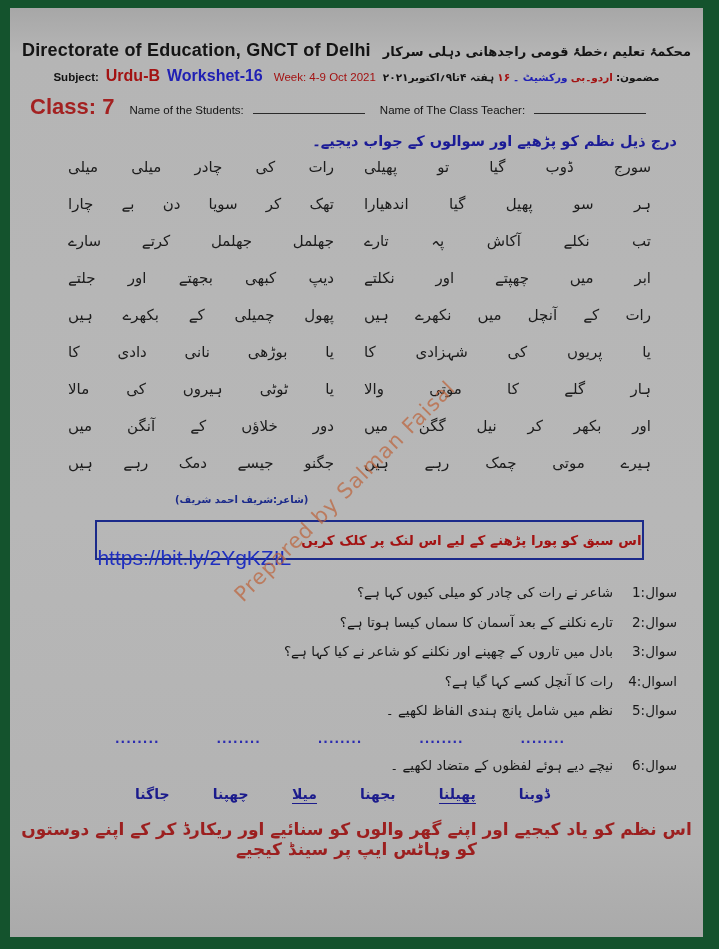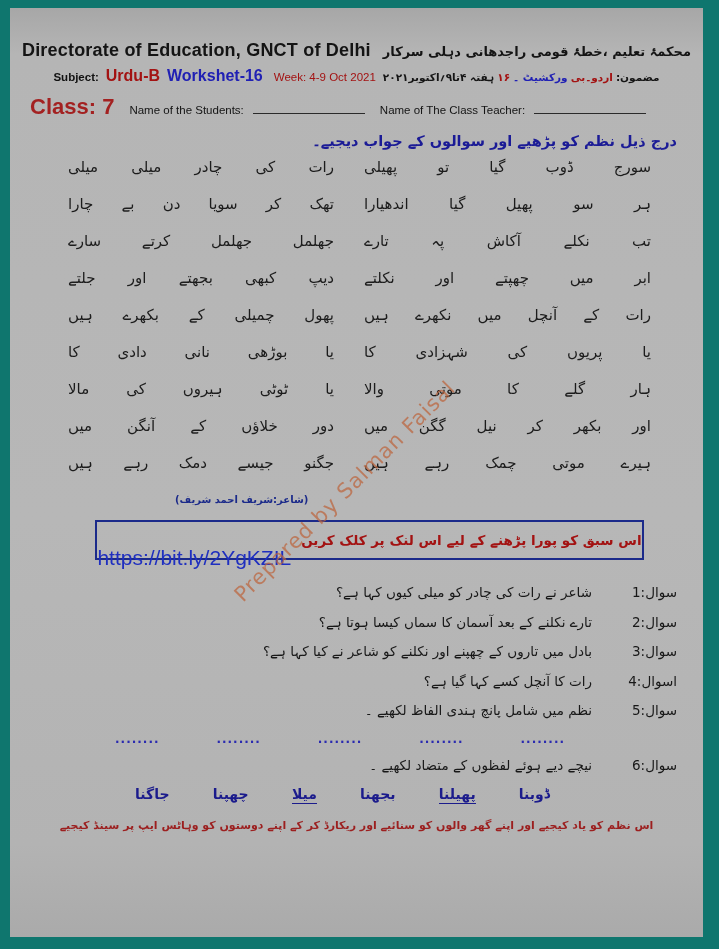--- a/index.html
+++ b/index.html
@@ -1,16 +1,16 @@
 <!DOCTYPE html>
 <html><head>
 <meta charset="utf-8">
 <style>
   html,body{margin:0;padding:0;background:#222;}
-  .frame{position:relative;width:719px;height:949px;background:#0f766e;overflow:hidden;
+  .frame{position:relative;width:719px;height:949px;background:#14532d;overflow:hidden;
          font-family:"DejaVu Sans",sans-serif;}
   .page{position:absolute;left:10px;top:8px;right:16px;bottom:12px;
         background:linear-gradient(180deg,#a7a7a7 0,#b5b5b5 5%,#b7b7b7 55%,#b3b3b3 90%,#aaaaaa 100%);
         overflow:hidden;}
   
   .title-row{display:flex;justify-content:center;align-items:baseline;gap:12px;margin-top:32px;}
   .title-en{font-family:"Liberation Sans",sans-serif;font-weight:bold;font-size:18px;color:#141414;letter-spacing:.2px;}
   .title-ur{font-weight:bold;font-size:13px;color:#141414;direction:rtl;}
   .subject-row{display:flex;justify-content:center;align-items:baseline;gap:7px;margin-top:6px;}
   .subject-label{font-family:"Liberation Sans",sans-serif;font-weight:bold;font-size:11.5px;color:#111;}
@@ -35,28 +35,28 @@
   .attribution span{direction:rtl;unicode-bidi:embed;}
   
   .link-box{width:545px;height:36px;margin:15px 0 0 85px;border:2px solid #1b2a8a;
             display:flex;align-items:center;justify-content:center;gap:10px;direction:rtl;}
   .link-ur{color:#a31212;font-weight:bold;font-size:13.5px;}
   .link-url{color:#1f2fc0;font-size:21px;font-family:"Liberation Sans",sans-serif;direction:ltr;unicode-bidi:embed;margin-top:36px;}
   
   .questions{margin:24px 26px 0 0;}
   .q-row{direction:rtl;display:flex;align-items:baseline;margin-bottom:13.5px;font-size:13.5px;color:#181818;}
   .q-label{flex:0 0 52px;text-align:right;}
-  .q-text{margin-right:33px;}
+  .q-text{margin-right:12px;}
   .dots-row{direction:rtl;display:flex;justify-content:space-between;margin:7px 112px 11px 105px;
             color:#2a2ab0;font-weight:bold;font-size:12px;letter-spacing:1px;}
   .words-row{direction:rtl;display:flex;justify-content:space-between;margin:9px 127px 0 125px;
              font-weight:bold;font-size:14px;color:#1b1b8c;}
   .words-row .u{border-bottom:1.6px solid #1b1b8c;padding-bottom:1px;}
   
-  .footer-note{direction:rtl;text-align:center;margin-top:15px;font-weight:bold;font-size:11px;color:#9c1f1f;}
+  .footer-note{direction:rtl;text-align:center;margin-top:15px;font-weight:bold;font-size:17px;color:#9c1f1f;}
   
   .watermark{position:absolute;left:228px;top:578px;transform:rotate(-45deg);transform-origin:left center;
              font-size:21px;letter-spacing:1px;color:rgba(188,103,64,0.75);white-space:nowrap;pointer-events:none;}
 </style>
 </head>
 <body>
 
 <div class="frame">
   <div class="page">
 

